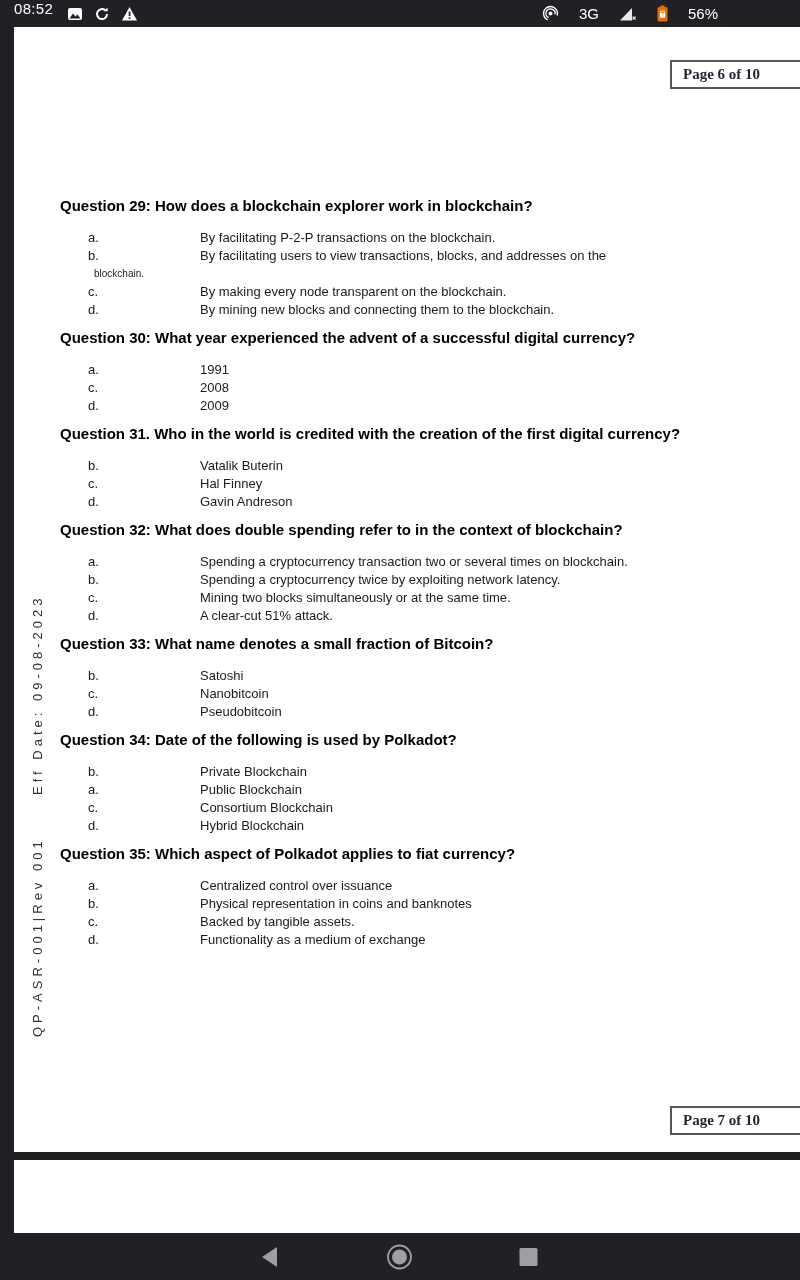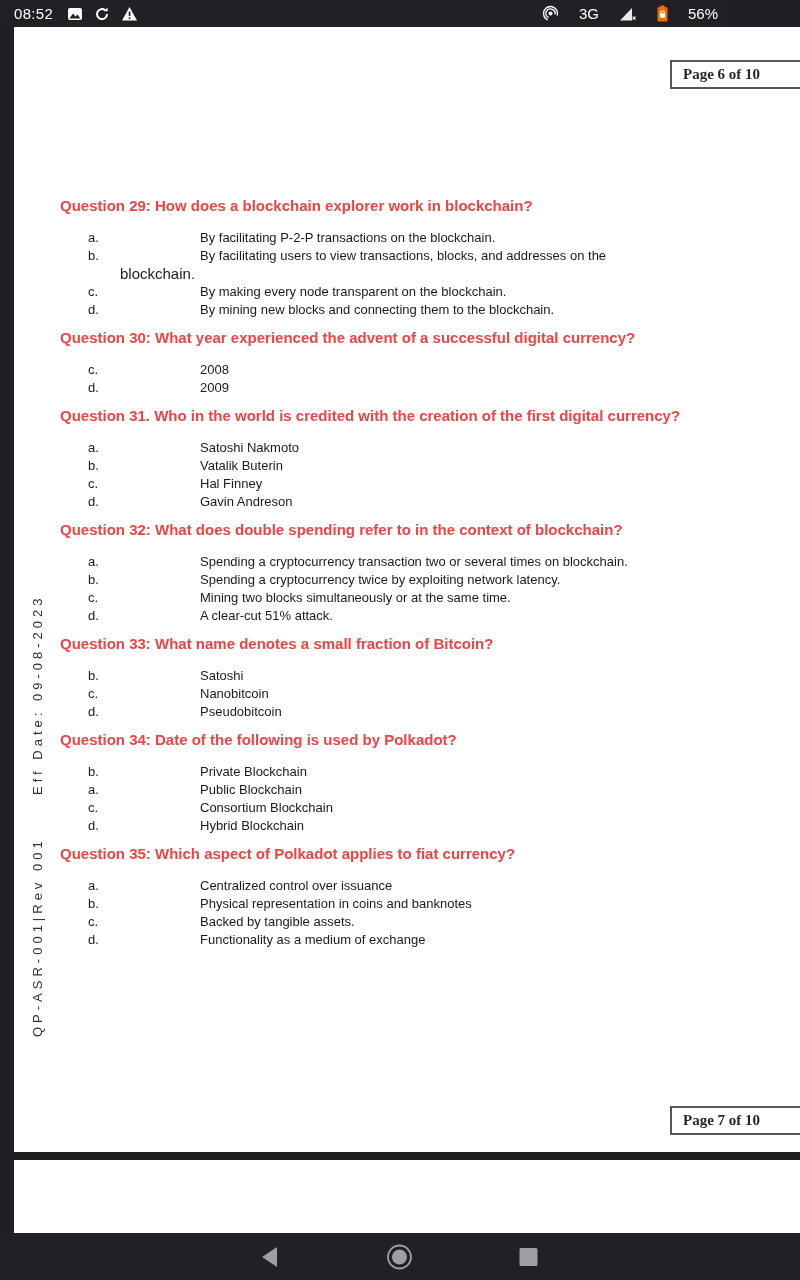--- a/index.html
+++ b/index.html
@@ -3,21 +3,21 @@
 <meta charset="utf-8">
 <style>
   html,body{margin:0;padding:0;}
   body{
     width:800px;height:1280px;position:relative;overflow:hidden;
     background:#1f2023;font-family:"Liberation Sans",sans-serif;
   }
   
   .status-bar{
     position:absolute;top:0;left:0;width:728px;height:27px;
-    background:#202124;color:#fff;display:flex;align-items:center;
+    background:#202124;color:#fff;display:flex;
     font-size:15px;
   }
   .sb-time{margin-left:14px;letter-spacing:.3px;}
   .sb-left-icons{display:flex;align-items:center;gap:11px;margin-left:14px;}
   .sb-right{margin-left:auto;display:flex;align-items:center;gap:20px;margin-right:10px;}
   .sb-net{font-size:15px;}
   .sb-batt-pct{font-size:15px;}
   .icon{display:inline-flex;align-items:center;justify-content:center;}
   
   .page{
@@ -32,27 +32,27 @@
     font-family:"Liberation Serif",serif;font-weight:700;font-size:15px;color:#1e2430;
     padding-left:11px;box-sizing:border-box;background:#fff;
   }
   .box-p6{top:33px;}
   .box-p7{top:986px;}
   
   .content{
     position:absolute;top:77px;left:46px;width:720px;color:#1b1b1b;
   }
   .qheading{
-    font-weight:700;font-size:15px;line-height:18px;margin-bottom:14px;color:#ef4444;
+    font-weight:700;font-size:15px;line-height:18px;margin-bottom:14px;color:#000000;
     white-space:nowrap;
   }
   .qblock{margin-bottom:10px;}
   .opt-row{margin-left:28px;line-height:18px;font-size:13px;white-space:nowrap;}
   .opt-letter{display:inline-block;width:112px;}
-  .opt-cont{margin-left:60px;line-height:18px;font-size:15px;}
+  .opt-cont{margin-left:34px;line-height:18px;font-size:10px;}
   
   .vtext{
     position:absolute;left:16px;transform:rotate(-90deg);transform-origin:left top;
     white-space:nowrap;font-size:13px;letter-spacing:4px;color:#303030;
   }
   .v-eff{top:675px;}
   .v-qp{top:917px;}
   
   .nav-bar{
     position:absolute;left:0;top:1233px;width:800px;height:47px;background:#202124;
@@ -129,26 +129,26 @@
       <div class="qblock">
         <div class="qheading">Question 29: How does a blockchain explorer work in blockchain?</div>
         <div class="opt-row"><span class="opt-letter">a.</span><span>By facilitating P-2-P transactions on the blockchain.</span></div>
         <div class="opt-row"><span class="opt-letter">b.</span><span>By facilitating users to view transactions, blocks, and addresses on the</span></div>
         <div class="opt-cont">blockchain.</div>
         <div class="opt-row"><span class="opt-letter">c.</span><span>By making every node transparent on the blockchain.</span></div>
         <div class="opt-row"><span class="opt-letter">d.</span><span>By mining new blocks and connecting them to the blockchain.</span></div>
       </div>
       <div class="qblock">
         <div class="qheading">Question 30: What year experienced the advent of a successful digital currency?</div>
+        <div class="opt-row"><span class="opt-letter">a.</span><span>1991</span></div>
         <div class="opt-row"><span class="opt-letter">c.</span><span>2008</span></div>
         <div class="opt-row"><span class="opt-letter">d.</span><span>2009</span></div>
       </div>
       <div class="qblock">
         <div class="qheading">Question 31. Who in the world is credited with the creation of the first digital currency?</div>
-        <div class="opt-row"><span class="opt-letter">a.</span><span>Satoshi Nakmoto</span></div>
         <div class="opt-row"><span class="opt-letter">b.</span><span>Vatalik Buterin</span></div>
         <div class="opt-row"><span class="opt-letter">c.</span><span>Hal Finney</span></div>
         <div class="opt-row"><span class="opt-letter">d.</span><span>Gavin Andreson</span></div>
       </div>
       <div class="qblock">
         <div class="qheading">Question 32: What does double spending refer to in the context of blockchain?</div>
         <div class="opt-row"><span class="opt-letter">a.</span><span>Spending a cryptocurrency transaction two or several times on blockchain.</span></div>
         <div class="opt-row"><span class="opt-letter">b.</span><span>Spending a cryptocurrency twice by exploiting network latency.</span></div>
         <div class="opt-row"><span class="opt-letter">c.</span><span>Mining two blocks simultaneously or at the same time.</span></div>
         <div class="opt-row"><span class="opt-letter">d.</span><span>A clear-cut 51% attack.</span></div>

